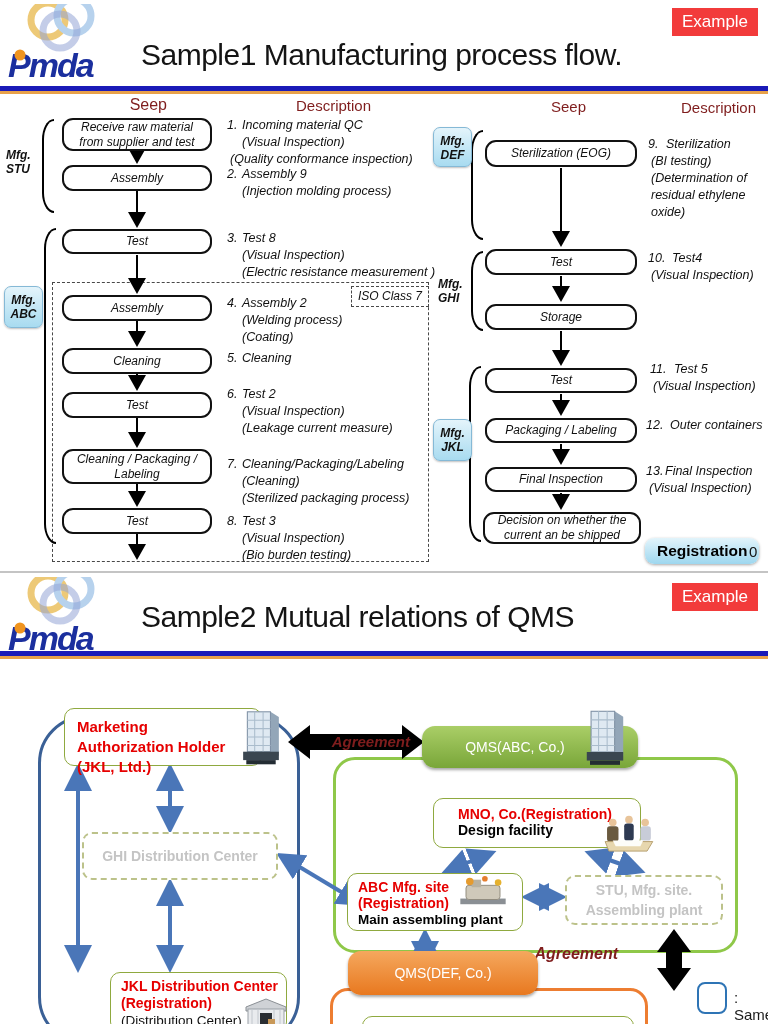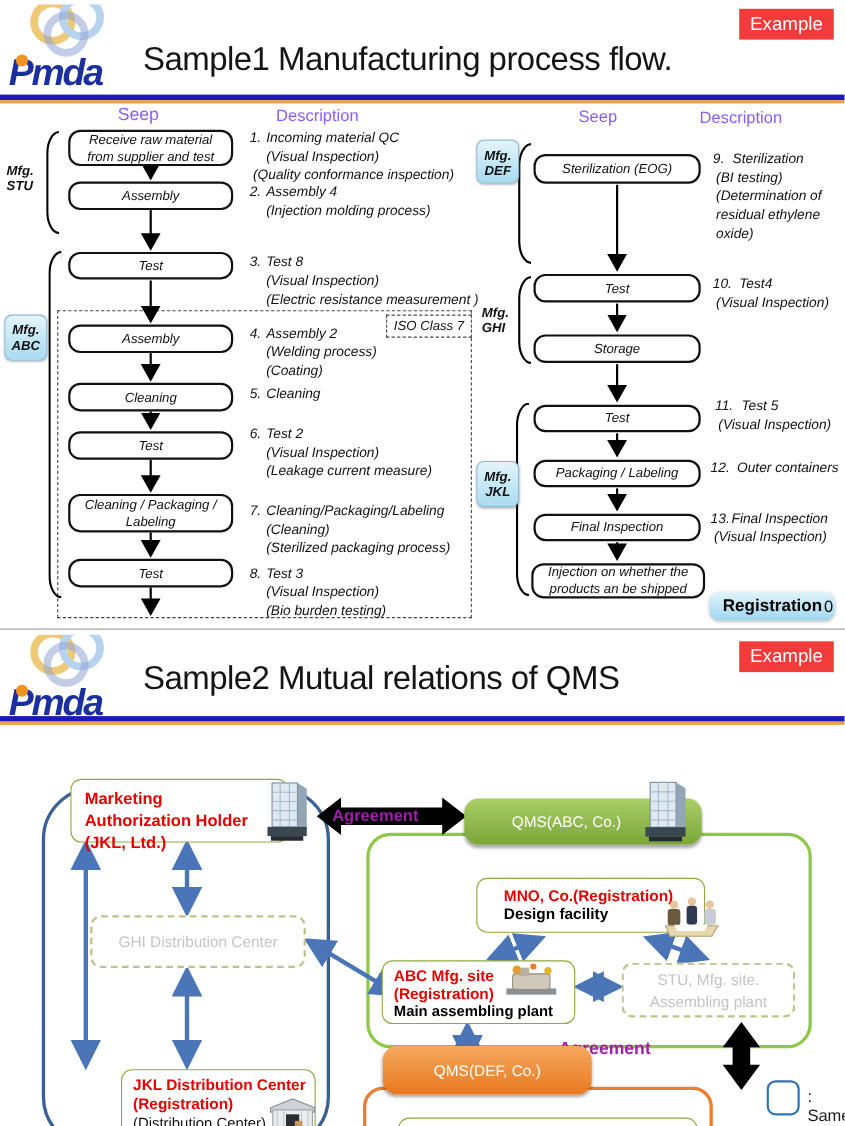--- a/index.html
+++ b/index.html
@@ -4,27 +4,27 @@
 <style>
   html,body{margin:0;padding:0;background:#fff;}
   body{width:768px;height:1024px;overflow:hidden;position:relative;
        font-family:"Liberation Sans",sans-serif;color:#111;}
   .slide{position:absolute;left:0;width:768px;background:#fff;overflow:hidden;}
   #slide1{top:0;height:571px;}
   #slide2{top:573px;height:451px;}
   .sep{position:absolute;top:571px;left:0;width:768px;height:2px;background:#c4c4c4;}
   .abs{position:absolute;}
   
-  .slide-title{font-size:30px;color:#141414;letter-spacing:-.5px;white-space:nowrap;}
+  .slide-title{font-size:30px;color:#141414;letter-spacing:-.5px;white-space:nowrap;margin-left:11px;}
   .example-badge{background:#f23b3b;color:#fff;font-size:17px;text-align:center;
                  padding:4px 0;width:86px;}
   .line-blue{height:5px;background:#1a1ab8;width:768px;left:0;}
   .line-orange{height:3px;background:#e8a14a;width:768px;left:0;}
   
-  .colhead{font-size:15px;text-align:left;color:#8b5cf6;}
+  .colhead{font-size:15px;text-align:right;color:#7f1d1d;}
   .fbox{border:2px solid #111;border-radius:11px;background:#fff;display:flex;
         align-items:center;justify-content:center;text-align:center;
         font-style:italic;font-size:12px;line-height:1.25;padding:1px 6px;box-sizing:border-box;}
   .desc{font-style:italic;font-size:12.5px;line-height:17px;}
   .d-num{display:inline-block;min-width:15px;}
   .d-line{padding-left:15px;}
   .d-line-flat{padding-left:3px;}
   .mfg-label{font-weight:bold;font-style:italic;font-size:12px;line-height:14px;color:#111;}
   .chip{background:linear-gradient(#e4f4fb,#a8dbf0);border:1px solid #85b9d6;border-radius:7px;
         text-align:center;font-weight:bold;font-style:italic;font-size:12px;line-height:14px;
@@ -37,29 +37,29 @@
   .reg-badge{background:linear-gradient(#e2f4fb,#9ed7ef);border-radius:9px;font-weight:bold;
              font-size:15.5px;color:#000;padding:4px 12px;box-shadow:0 1px 3px rgba(0,0,0,.35);}
   .pagenum{font-size:15px;}
   
   .cont{box-sizing:border-box;background:transparent;}
   .cont-blue{border:3px solid #3a6096;border-radius:48px;}
   .cont-green{border:3px solid #8fc849;border-radius:22px;}
   .cont-orange{border:3px solid #ed7d31;border-radius:18px;}
   .n-olive{border:1.6px solid #8fa93f;border-radius:10px;background:#fff;box-sizing:border-box;}
   .n-dash{border:2px dashed #bcc28a;border-radius:10px;background:#fff;box-sizing:border-box;
-          color:#c4c4c4;font-weight:normal;font-size:14px;line-height:20px;text-align:center;
+          color:#c4c4c4;font-weight:bold;font-size:14px;line-height:20px;text-align:center;
           display:flex;flex-direction:column;justify-content:center;}
   .red-b{color:#e60000;font-weight:bold;}
   .blk-b{color:#000000;font-weight:bold;}
   .qms{border-radius:13px;color:#fff;font-size:14px;display:flex;align-items:center;
        justify-content:center;box-shadow:0 2px 3px rgba(0,0,0,.35);box-sizing:border-box;}
   .qms-green{background:linear-gradient(#aace67,#79a639);}
   .qms-orange{background:linear-gradient(#f5a85e,#e8781f);}
-  .agree{color:#a21caf;font-weight:bold;font-size:15px;text-align:left;}
+  .agree{color:#7f1d1d;font-weight:bold;font-style:italic;font-size:15px;text-align:right;}
   .legend-sq{border:2.5px solid #2e74b5;border-radius:8px;background:#fff;box-sizing:border-box;}
   .legend-tx{font-size:15px;color:#1a1a1a;}
   svg.overlay{position:absolute;left:0;top:0;pointer-events:none;}
 </style>
 </head>
 <body>
 
 <div class="slide" id="slide1">
 
   <div class="abs" style="left:6px;top:4px;">
@@ -145,29 +145,29 @@
   <div class="abs fbox" style="left:62px;top:392px;width:150px;height:26px;">Test</div>
   <div class="abs fbox" style="left:62px;top:449px;width:150px;height:35px;">Cleaning / Packaging / Labeling</div>
   <div class="abs fbox" style="left:62px;top:508px;width:150px;height:26px;">Test</div>
 
   <div class="abs fbox" style="left:485px;top:140px;width:152px;height:27px;">Sterilization (EOG)</div>
   <div class="abs fbox" style="left:485px;top:249px;width:152px;height:26px;">Test</div>
   <div class="abs fbox" style="left:485px;top:304px;width:152px;height:26px;">Storage</div>
   <div class="abs fbox" style="left:485px;top:368px;width:152px;height:25px;">Test</div>
   <div class="abs fbox" style="left:485px;top:418px;width:152px;height:25px;">Packaging / Labeling</div>
   <div class="abs fbox" style="left:485px;top:467px;width:152px;height:25px;">Final Inspection</div>
-  <div class="abs fbox" style="left:483px;top:512px;width:158px;height:32px;">Injection on whether the products an be shipped</div>
+  <div class="abs fbox" style="left:483px;top:512px;width:158px;height:32px;">Decision on whether the current an be shipped</div>
 
   <div class="abs desc" style="left:227px;top:117px;width:208px;">
     <div><span class="d-num">1.</span><span>Incoming material QC</span></div>
     <div class="d-line">(Visual Inspection)</div>
     <div class="d-line d-line-flat">(Quality conformance inspection)</div>
   </div>
   <div class="abs desc" style="left:227px;top:166px;width:208px;">
-    <div><span class="d-num">2.</span><span>Assembly 4</span></div>
+    <div><span class="d-num">2.</span><span>Assembly 9</span></div>
     <div class="d-line">(Injection molding process)</div>
   </div>
   <div class="abs desc" style="left:227px;top:230px;width:214px;">
     <div><span class="d-num">3.</span><span>Test 8</span></div>
     <div class="d-line">(Visual Inspection)</div>
     <div class="d-line">(Electric resistance measurement )</div>
   </div>
   <div class="abs desc" style="left:227px;top:295px;width:208px;">
     <div><span class="d-num">4.</span><span>Assembly 2</span></div>
     <div class="d-line">(Welding process)</div>

